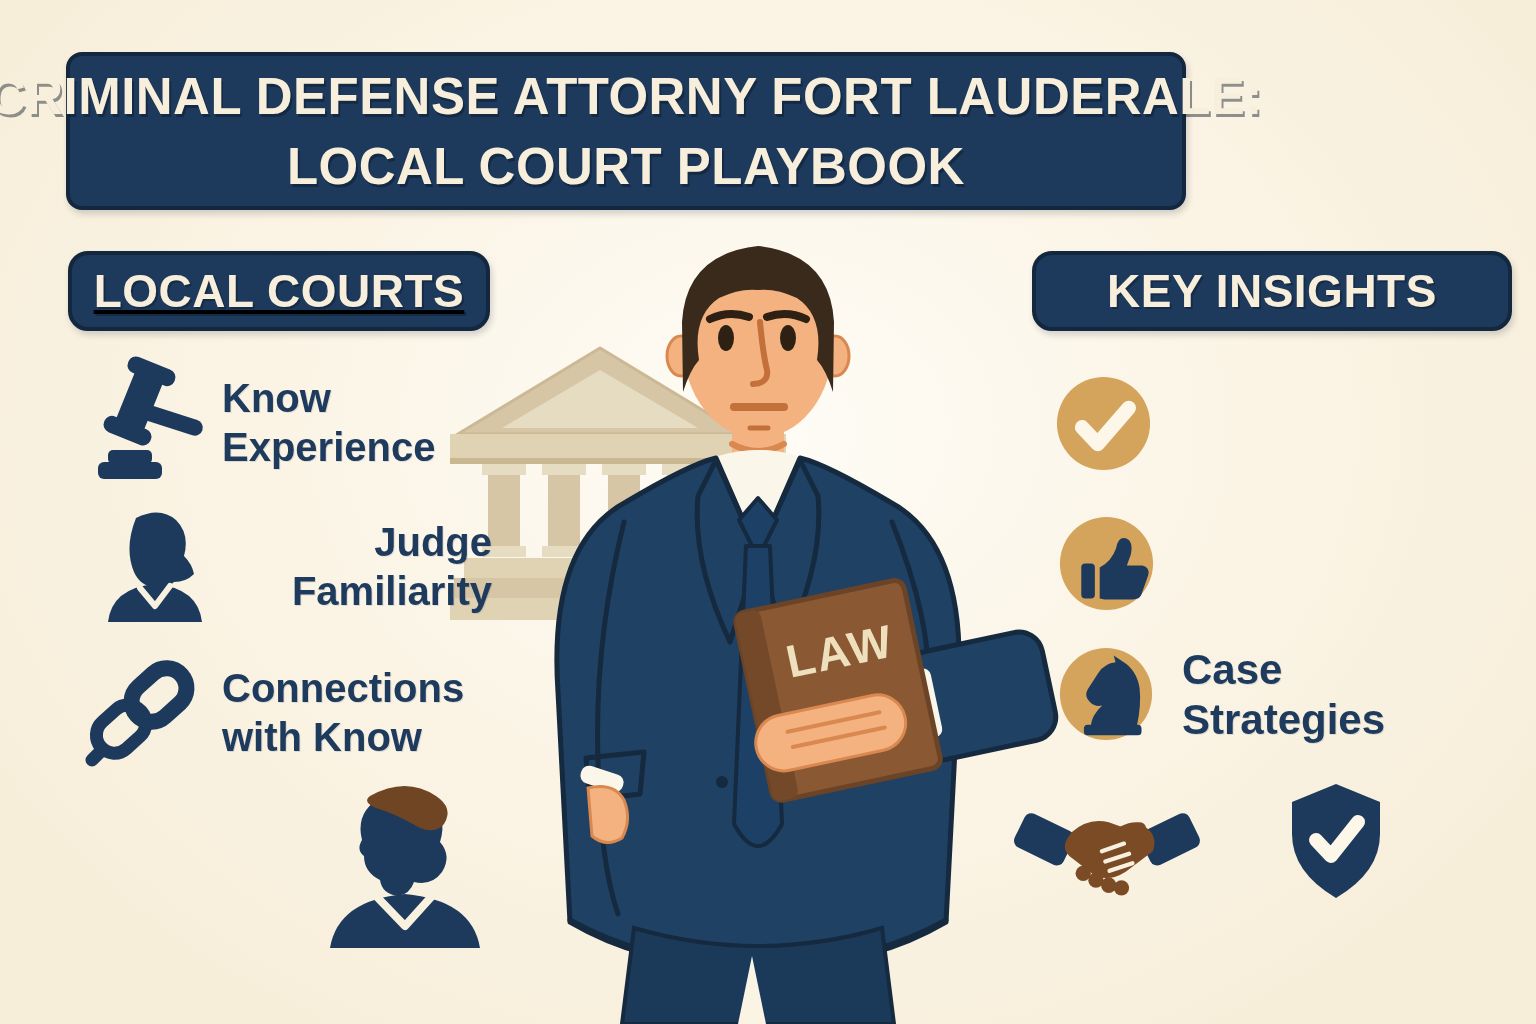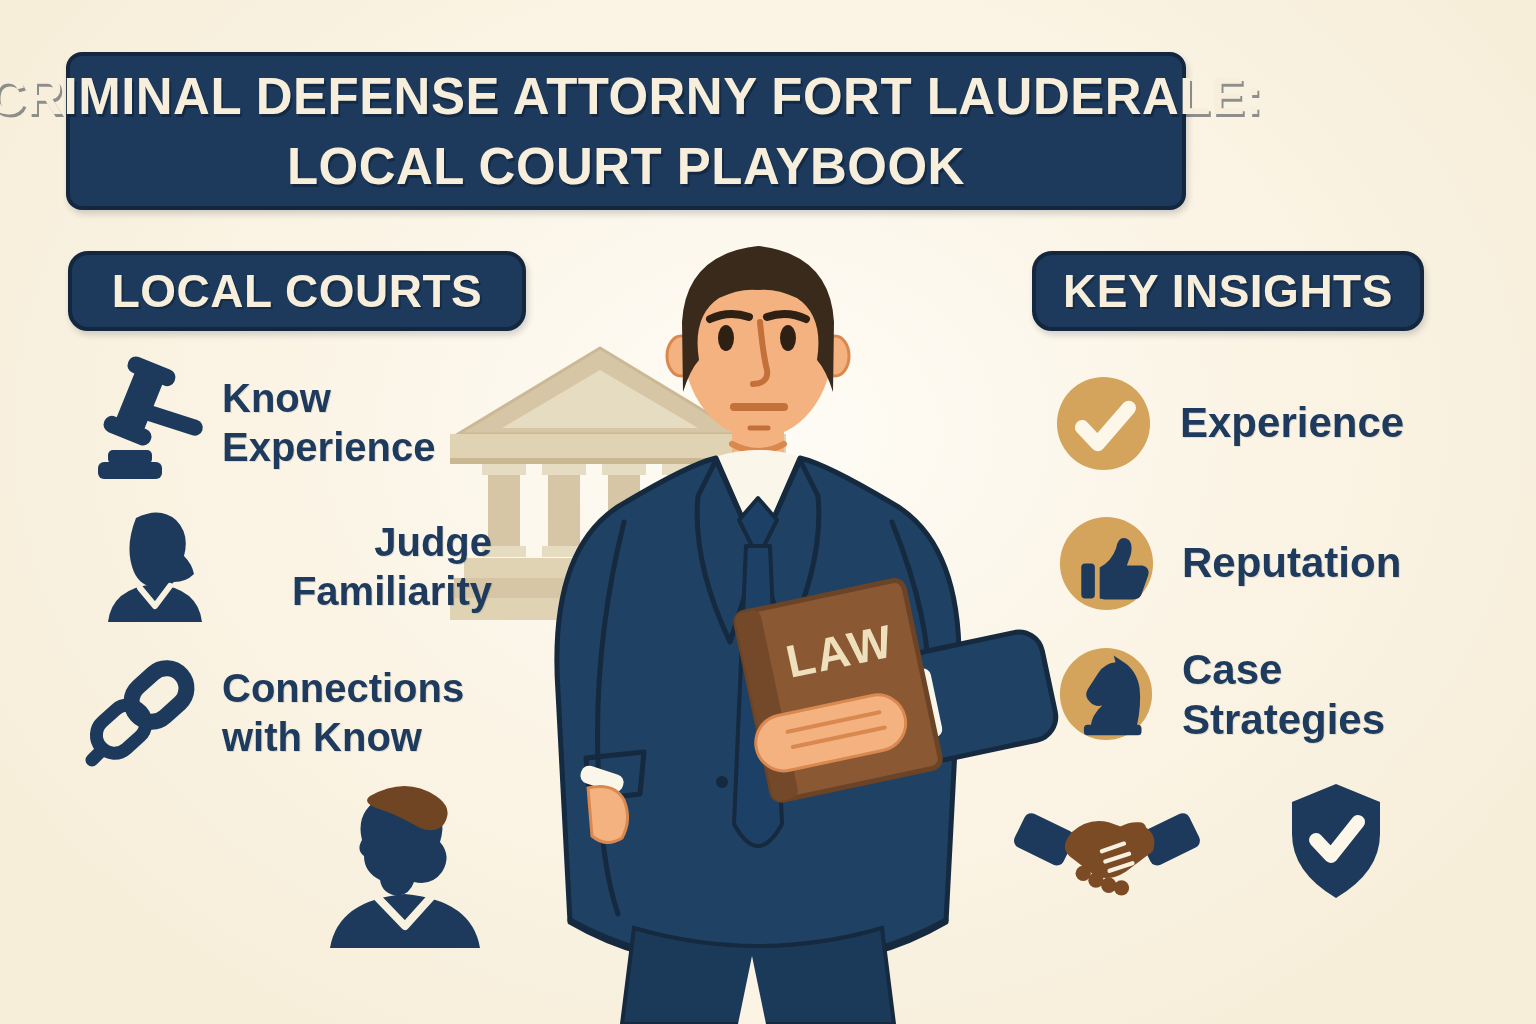--- a/index.html
+++ b/index.html
@@ -12,22 +12,22 @@
     position:absolute;background:#1d3a5c;border:4px solid #13273e;
     box-sizing:border-box;display:flex;align-items:center;justify-content:center;
     box-shadow:2px 4px 6px rgba(20,35,55,.18);
   }
   #title-banner{left:66px;top:52px;width:1120px;height:158px;border-radius:16px;flex-direction:column;}
   #title-banner .t-line{
     color:#f7efdb;font-weight:bold;font-size:52px;line-height:70px;letter-spacing:.5px;
     text-shadow:2px 3px 0 rgba(10,22,38,.45);white-space:nowrap;transform:scaleX(.98);
   }
   .section-badge{height:80px;border-radius:20px;}
-  #badge-local{left:68px;top:251px;width:458px;}
-  #badge-key{left:1032px;top:251px;width:392px;}
+  #badge-local{left:68px;top:251px;width:422px;text-decoration:underline;}
+  #badge-key{left:1032px;top:251px;width:480px;}
   .section-badge .b-label{
     color:#f7efdb;font-weight:bold;font-size:46px;letter-spacing:.5px;
     text-shadow:2px 2px 0 rgba(10,22,38,.4);white-space:nowrap;
   }
   .item-label{
     position:absolute;color:#1e3a5c;font-weight:bold;font-size:40px;line-height:49px;
     width:270px;text-shadow:1px 1px 0 rgba(20,40,70,.12);
   }
   .item-label.right{font-size:42px;line-height:50px;width:280px;}
   .icon{position:absolute;}
@@ -196,33 +196,31 @@
   <div id="badge-key" class="navy-box section-badge">
     <div class="b-label">KEY INSIGHTS</div>
   </div>
 
   <div class="icon" style="left:1055px;top:375px;">
     <svg width="97" height="97" viewBox="0 0 100 100">
       <circle cx="50" cy="50" r="48" fill="#d4a45c"></circle>
       <path d="M28,54 L44,71 L76,34" fill="none" stroke="#fdf7e9" stroke-width="15" stroke-linecap="round" stroke-linejoin="round"></path>
     </svg>
   </div>
-  <div class="item-label right" style="left:1180px;top:398px;">Experience</div>
 
   <div class="icon" style="left:1058px;top:515px;">
     <svg width="97" height="97" viewBox="0 0 100 100">
       <circle cx="50" cy="50" r="48" fill="#d4a45c"></circle>
       <g fill="#1d3a5c">
         <rect x="24" y="50" width="14" height="36" rx="4"></rect>
         <path d="M43,86 L43,54 Q55,48 60,34 Q62,22 70,24 Q78,27 75,41 L71,52 L87,52
                  Q95,54 93,62 L86,82 Q84,87 77,87 L48,87 Z"></path>
       </g>
     </svg>
   </div>
-  <div class="item-label right" style="left:1182px;top:538px;">Reputation</div>
 
   <div class="icon" style="left:1058px;top:646px;">
     <svg width="96" height="96" viewBox="0 0 100 100">
       <circle cx="50" cy="50" r="48" fill="#d4a45c"></circle>
       <g fill="#1d3a5c">
         <path d="M34,84 Q35,72 46,62 Q39,64 33,58 Q27,52 31,45 L42,28 Q49,18 60,17 L58,10 L67,16
                  Q82,25 85,44 Q87,62 82,84 Z"></path>
         <rect x="27" y="82" width="60" height="11" rx="4"></rect>
       </g>
     </svg>

